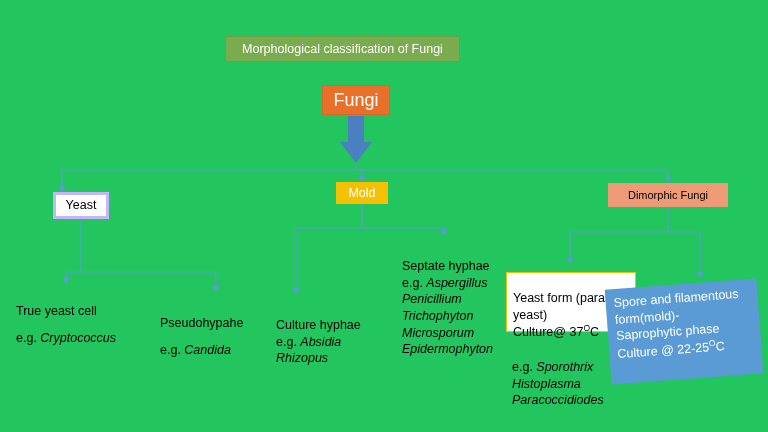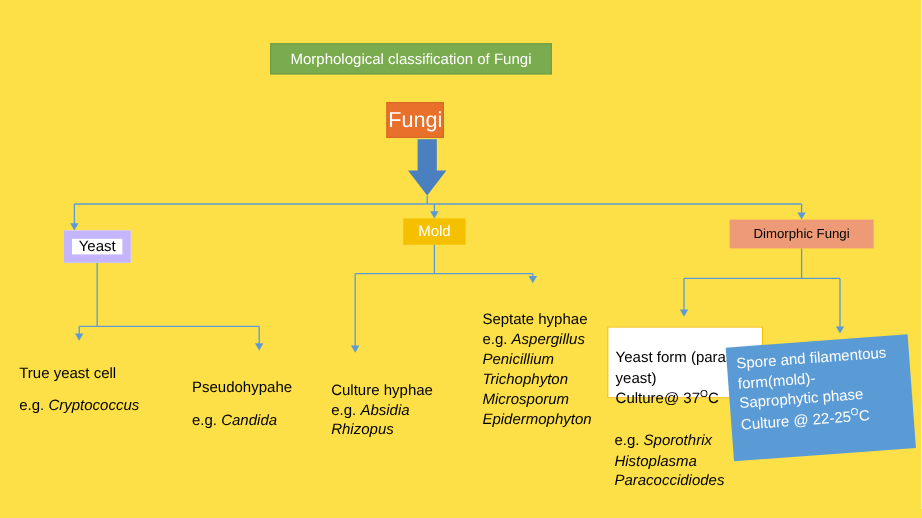--- a/index.html
+++ b/index.html
@@ -7,21 +7,21 @@
     margin: 0; padding: 0;
     width: 768px; height: 432px;
     background: #ffffff;
     font-family: "Liberation Sans", sans-serif;
   }
   #canvas {
     position: relative;
     width: 768px;
     height: 432px;
     overflow: hidden;
-    background: #fde047;
+    background: #22c55e;
   }
   .node {
     position: absolute;
     display: flex;
     align-items: center;
     justify-content: center;
     text-align: center;
     line-height: 1.15;
   }
   
@@ -29,34 +29,34 @@
     left: 225px; top: 36px;
     width: 235px; height: 26px;
     background: #7aab4e;
     color: #ffffff;
     font-size: 12.5px;
     border: 1px solid #6f9f45;
   }
   
   #fungi-box {
     left: 322px; top: 85px;
-    width: 48px; height: 30px;
+    width: 68px; height: 30px;
     background: #e8702a;
     color: #ffffff;
     font-size: 18px;
     border: 1px solid #d96825;
   }
   
   #yeast-box {
     left: 53px; top: 192px;
     width: 56px; height: 27px;
     background: #ffffff;
     color: #000000;
     font-size: 12.5px;
-    border: 7px solid #c4b5fd;
+    border: 3px solid #c4b5fd;
   }
   
   #mold-box {
     left: 336px; top: 182px;
     width: 52px; height: 22px;
     background: #f5c000;
     color: #ffffff;
     font-size: 12.5px;
   }
   

